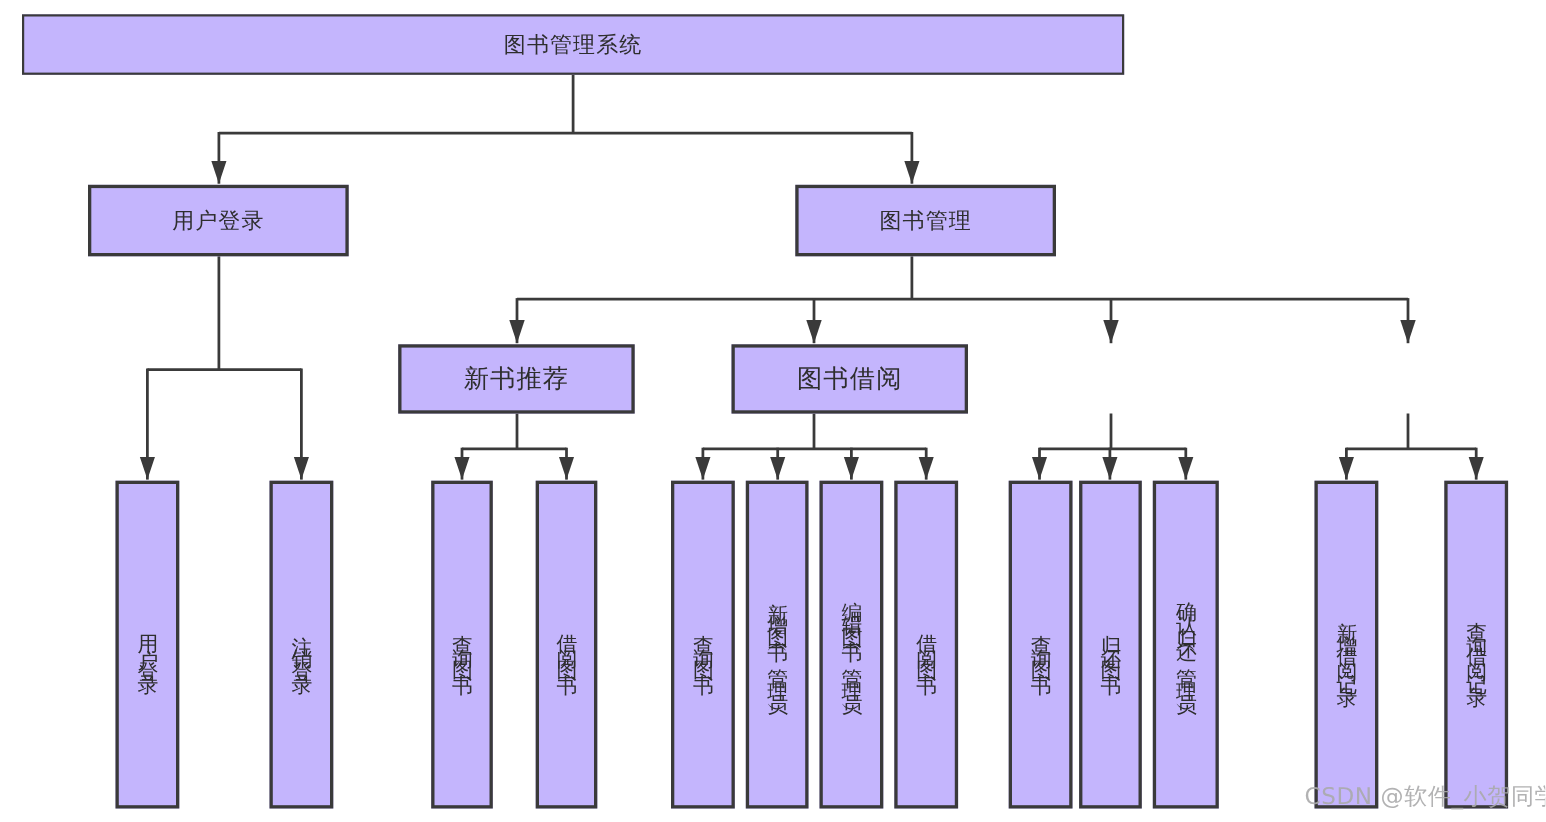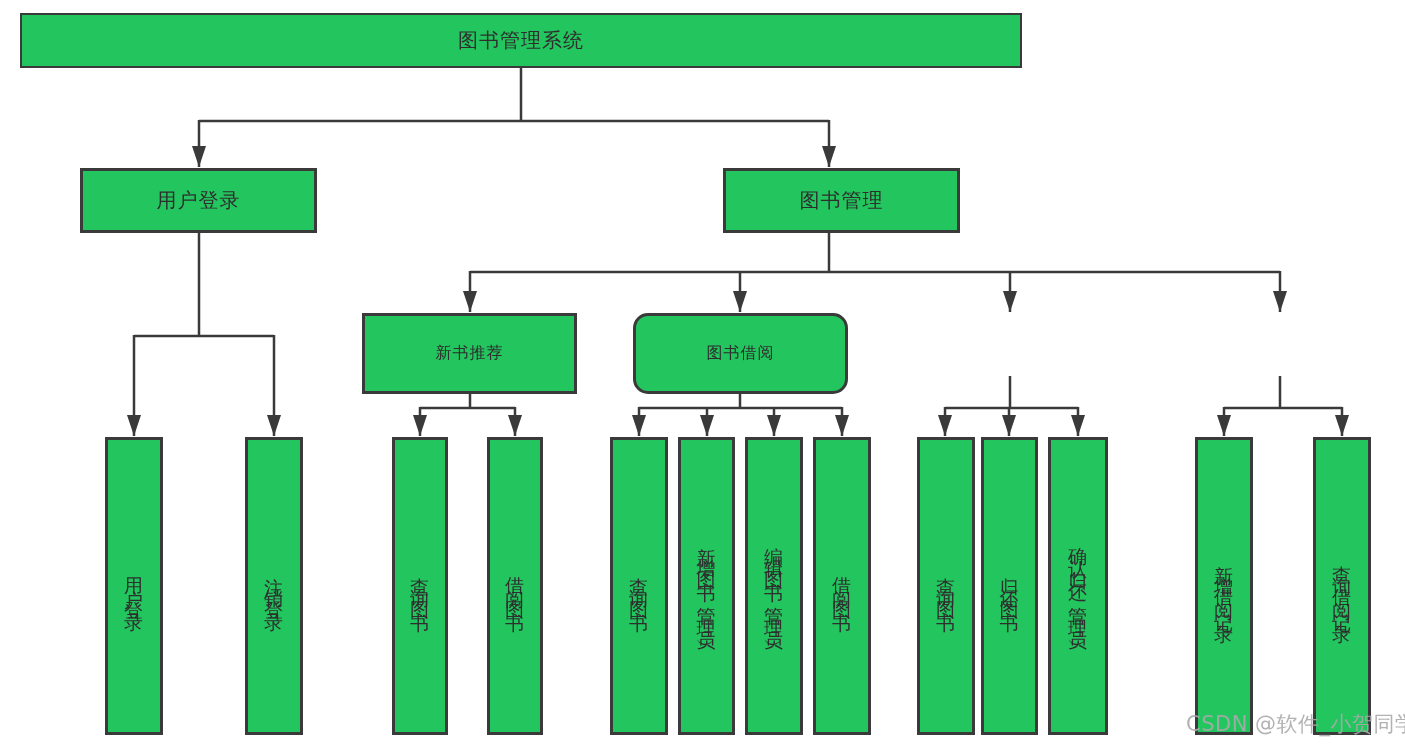--- a/index.html
+++ b/index.html
@@ -17,59 +17,59 @@
   }
   #connectors {
     position: absolute;
     left: 0;
     top: 0;
     z-index: 0;
   }
   .node {
     position: absolute;
     box-sizing: border-box;
-    background: #22c55e;
+    background: #c4b5fd;
     border: 3px solid #3a3a3a;
     color: #2e2e2e;
     display: flex;
     align-items: center;
     justify-content: center;
     z-index: 1;
     white-space: nowrap;
   }
   .node.root {
     border-width: 2px;
     left: 20px; top: 13px; width: 1002px; height: 55px;
     font-size: 20px; letter-spacing: 1px;
   }
   .node.h2 {
     top: 168px; height: 65px; width: 237px;
     font-size: 20px; letter-spacing: 1px;
   }
   .node.h3 {
-    top: 313px; height: 81px; width: 215px;
-    font-size: 16px; letter-spacing: 1px; text-align: right;
+    top: 313px; height: 63px; width: 215px;
+    font-size: 23px; letter-spacing: 1px; text-align: right;
   }
   .node.leaf {
     top: 437px; height: 298px; width: 58px;
   }
   .node.leaf span {
     writing-mode: vertical-lr;
     text-orientation: mixed;
     font-size: 19px;
     letter-spacing: 12px;
     line-height: 1;
     white-space: nowrap;
   }
   
   #n-user-login   { left: 80px; }
   #n-book-mgmt    { left: 711px; margin-left: 12px; }
   
   #n-new-book     { left: 362px; }
-  #n-borrow       { left: 633px; border-radius: 15px; }
+  #n-borrow       { left: 665px; }
   #n-current      { left: 903px; }
   #n-record       { left: 1173px; width: 214px; }
   
   #l-ul-login     { left: 105px; }
   #l-ul-logout    { left: 245px; }
   #l-nb-query     { left: 392px; width: 56px; }
   #l-nb-borrow    { left: 487px; width: 56px; }
   #l-bb-query     { left: 610px; }
   #l-bb-add       { left: 678px; width: 57px; }
   #l-bb-edit      { left: 745px; }

